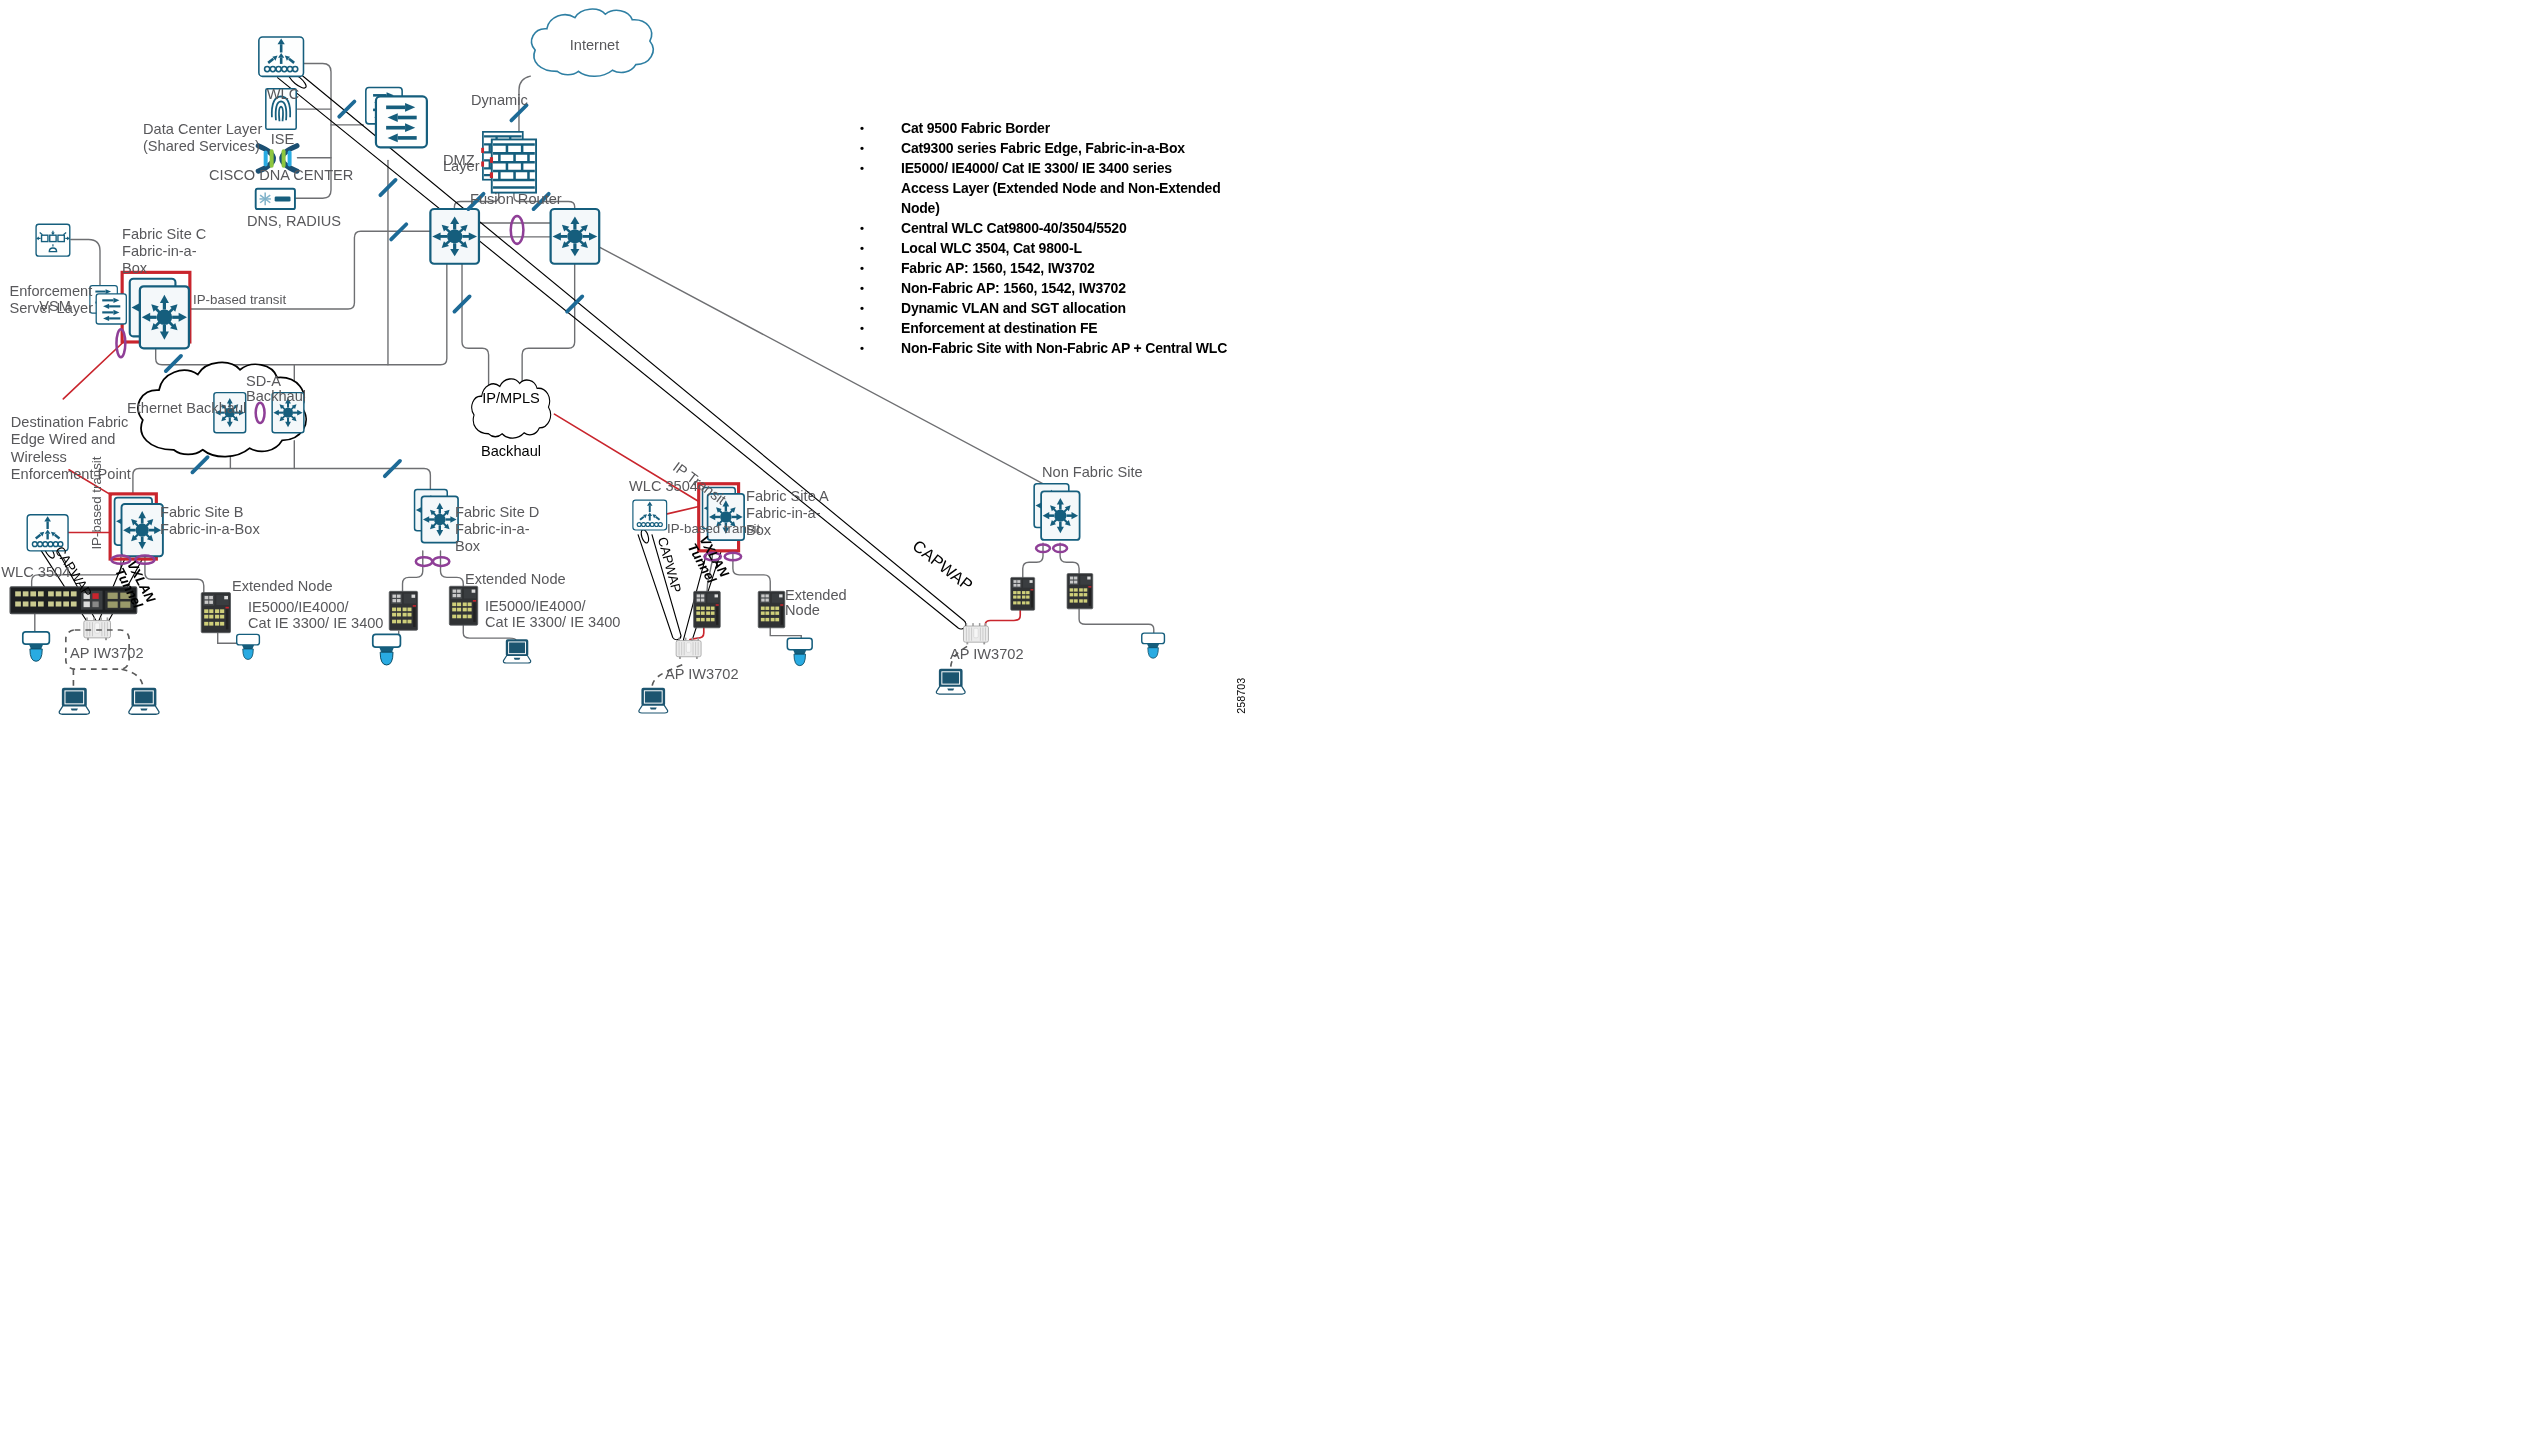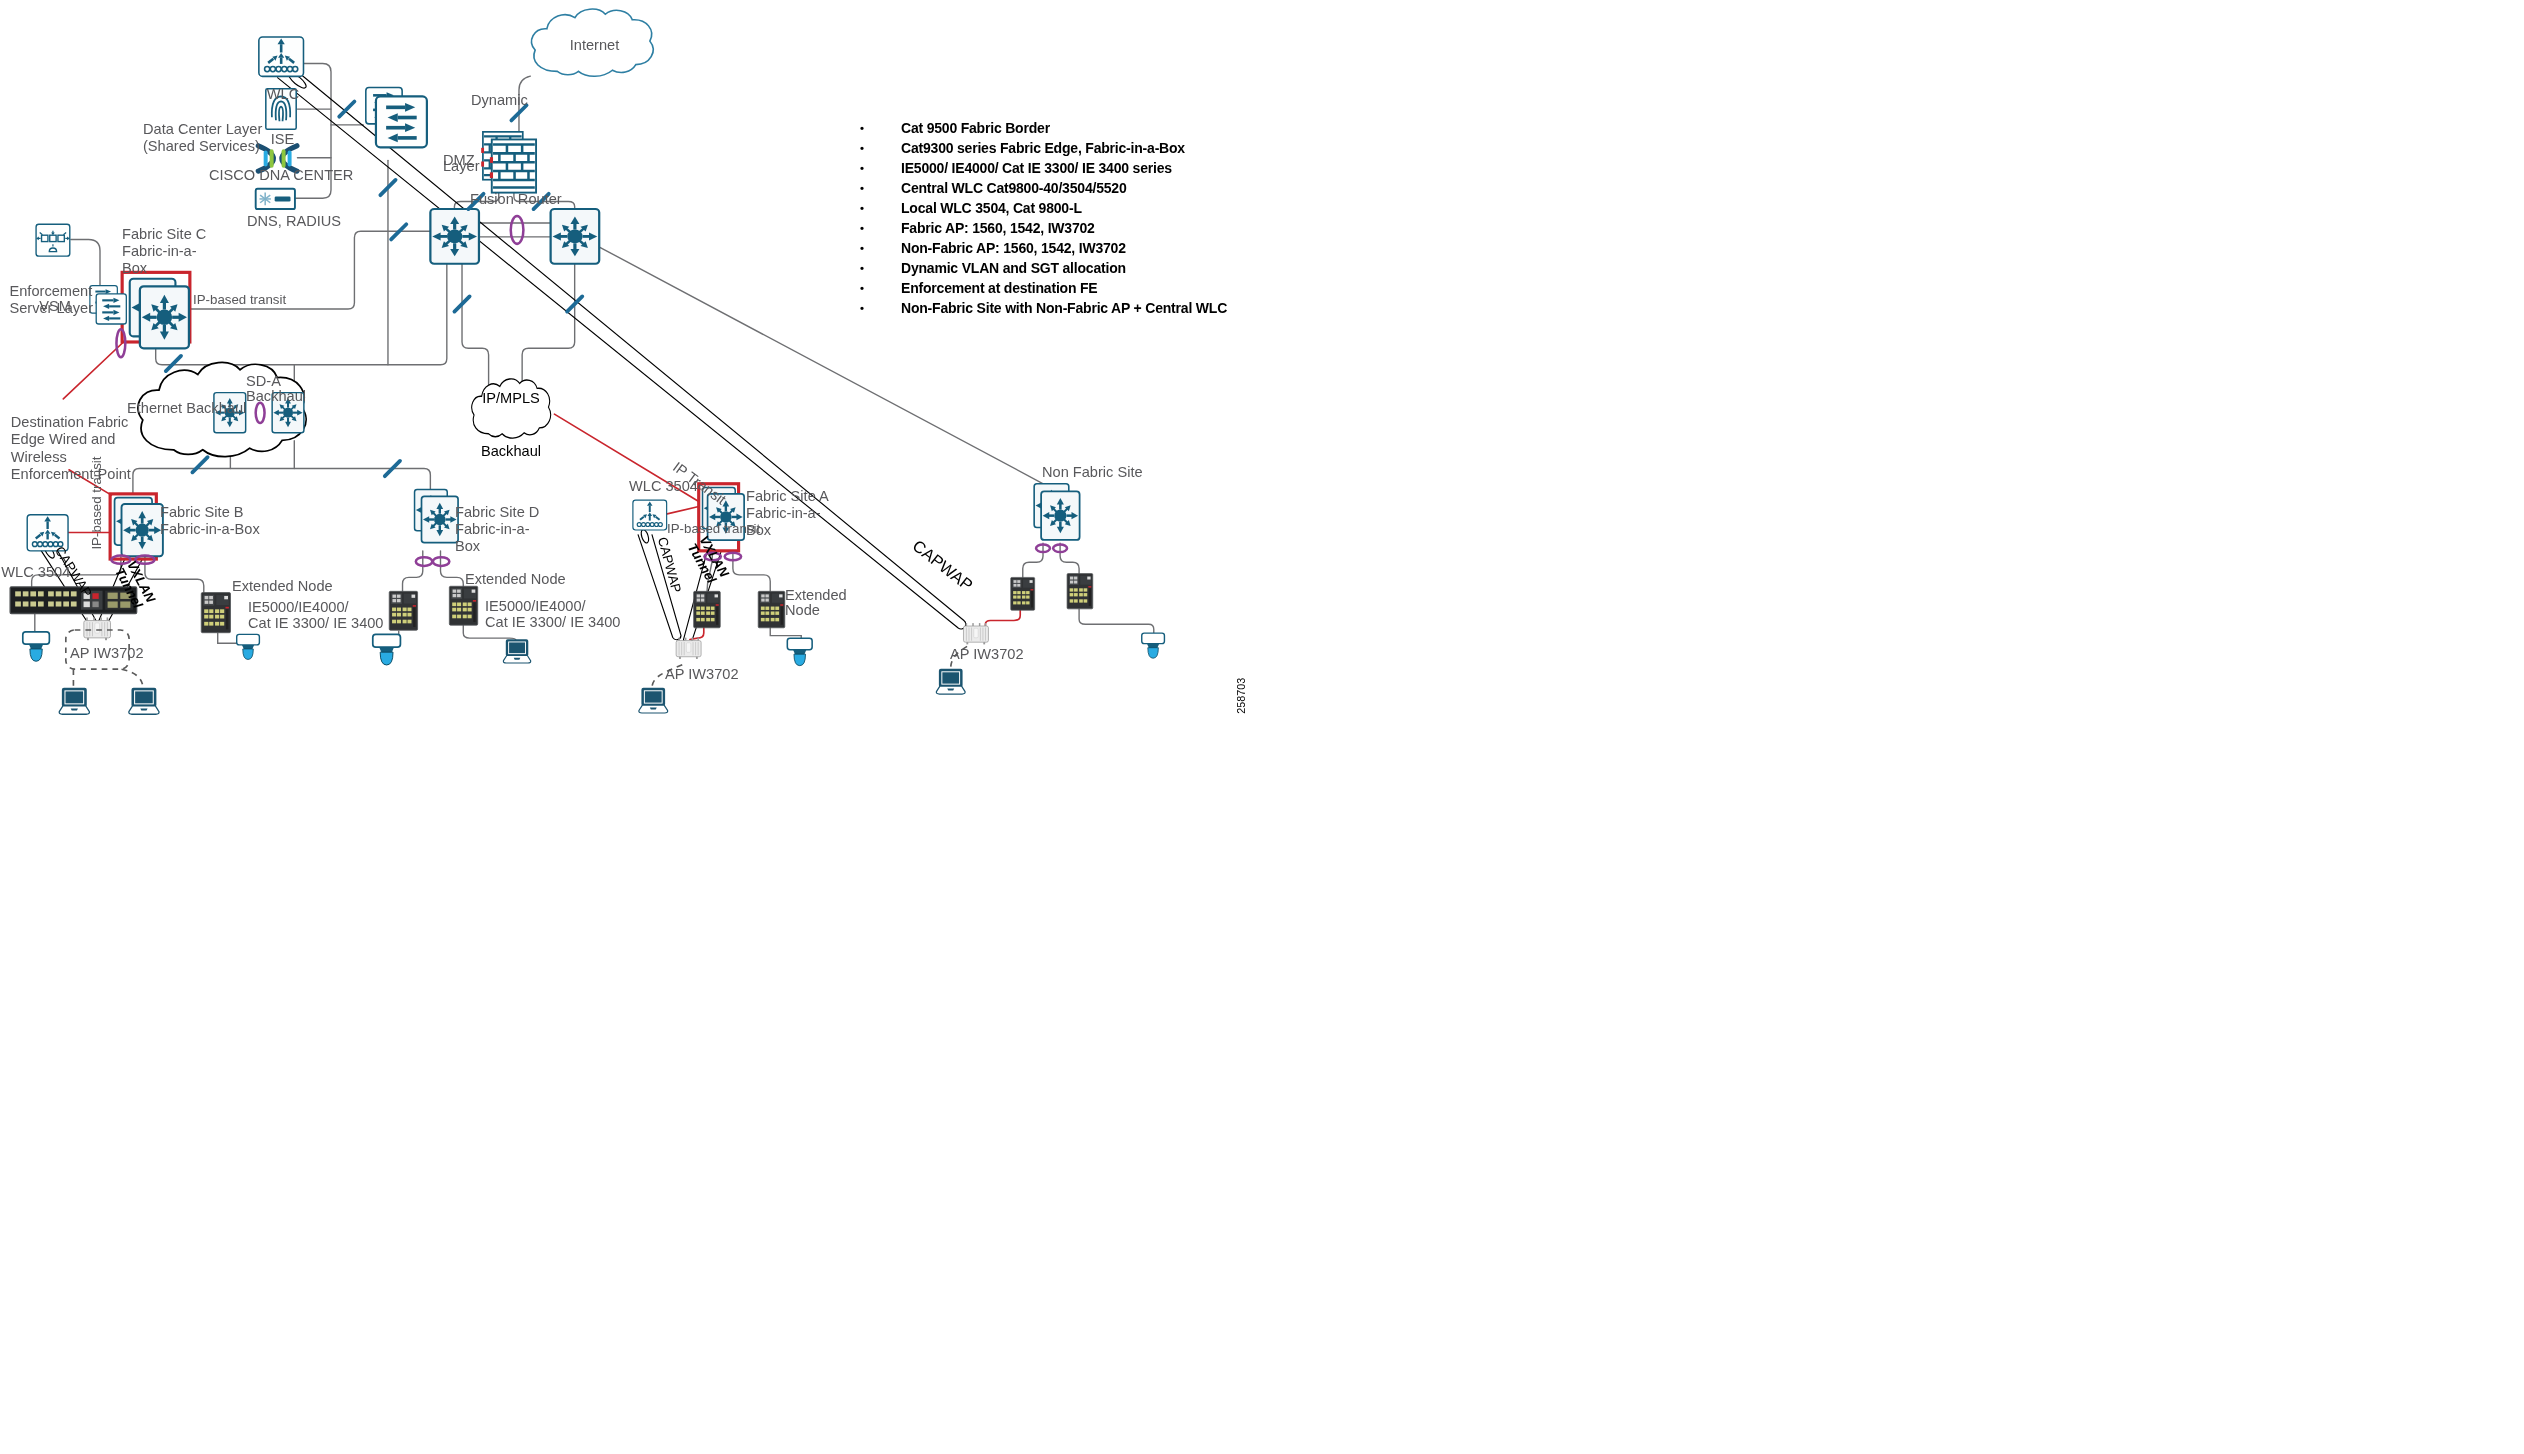--- a/index.html
+++ b/index.html
@@ -474,20 +474,24 @@
         <span>Cat 9500 Fabric Border</span>
       </div>
   <div class="brow">
         <span class="dot">•</span>
         <span>Cat9300 series Fabric Edge,  Fabric-in-a-Box</span>
       </div>
   <div class="brow">
         <span class="dot">•</span>
         <span>IE5000/ IE4000/ Cat IE 3300/ IE 3400 series</span>
       </div>
+  <div class="brow cont">
+        <span class="dot">•</span>
+        <span>Access Layer (Extended Node and Non-Extended Node)</span>
+      </div>
   <div class="brow">
         <span class="dot">•</span>
         <span>Central WLC Cat9800-40/3504/5520</span>
       </div>
   <div class="brow">
         <span class="dot">•</span>
         <span>Local WLC 3504, Cat 9800-L</span>
       </div>
   <div class="brow">
         <span class="dot">•</span>

